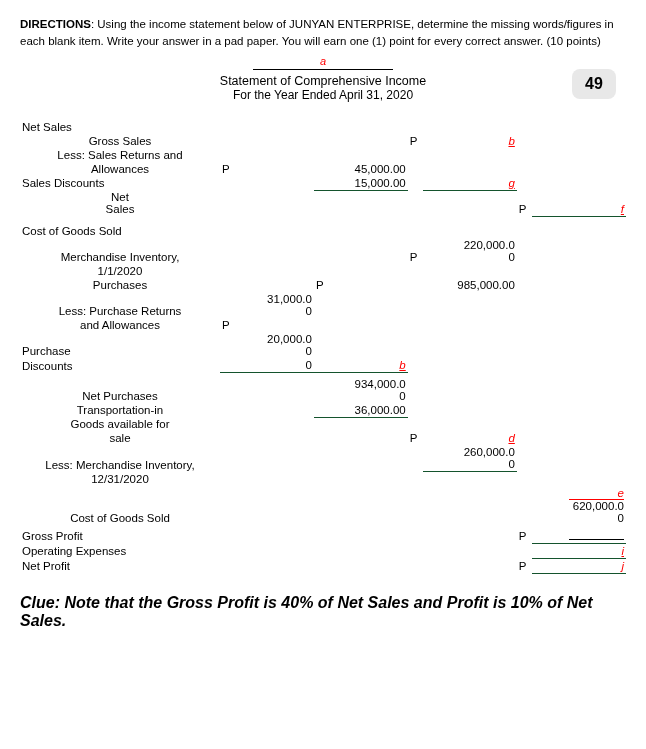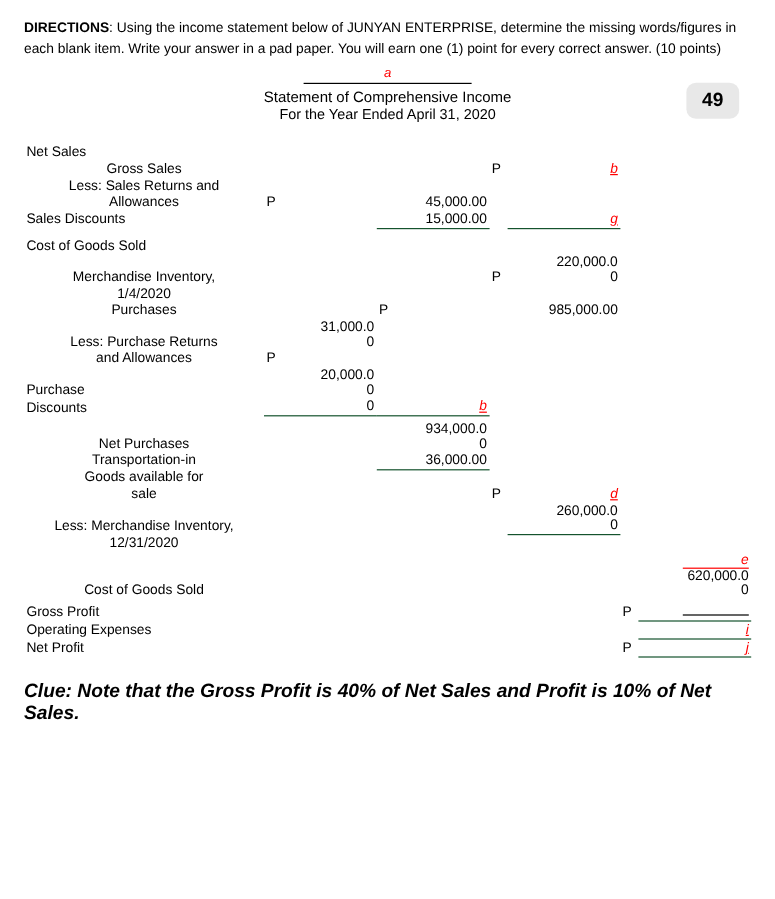--- a/index.html
+++ b/index.html
@@ -157,40 +157,49 @@
   <tr>
     <td class="indent2">Sales Discounts</td>
     <td></td>
     <td class="num-col bottom-border">15,000.00</td>
     <td></td>
     <td class="num-col bottom-border"><span class="red-var">g</span></td>
     <td></td>
     <td></td>
   </tr>
 
+  <tr>
+    <td class="indent1"><span>Net</span><br><span>Sales</span></td>
+    <td></td>
+    <td></td>
+    <td></td>
+    <td></td>
+    <td class="p-label">P</td>
+    <td class="num-col bottom-border"><span class="red-var">f</span></td>
+  </tr>
 
   <tr class="row-gap">
         <td colspan="7"></td>
       </tr>
 
   <tr>
     <td colspan="7" class="section-header">Cost of Goods Sold</td>
   </tr>
 
   <tr>
     <td class="indent1">Merchandise Inventory,</td>
     <td></td>
     <td></td>
     <td class="p-label">P</td>
     <td class="num-col"><span>220,000.0</span><br><span>0</span></td>
     <td></td>
     <td></td>
   </tr>
   <tr>
-    <td class="indent1">1/4/2020</td>
+    <td class="indent1">1/1/2020</td>
     <td></td>
         <td></td>
         <td></td>
         <td></td>
         <td></td>
         <td></td>
   </tr>
 
   <tr>
     <td class="indent1">Purchases</td>

